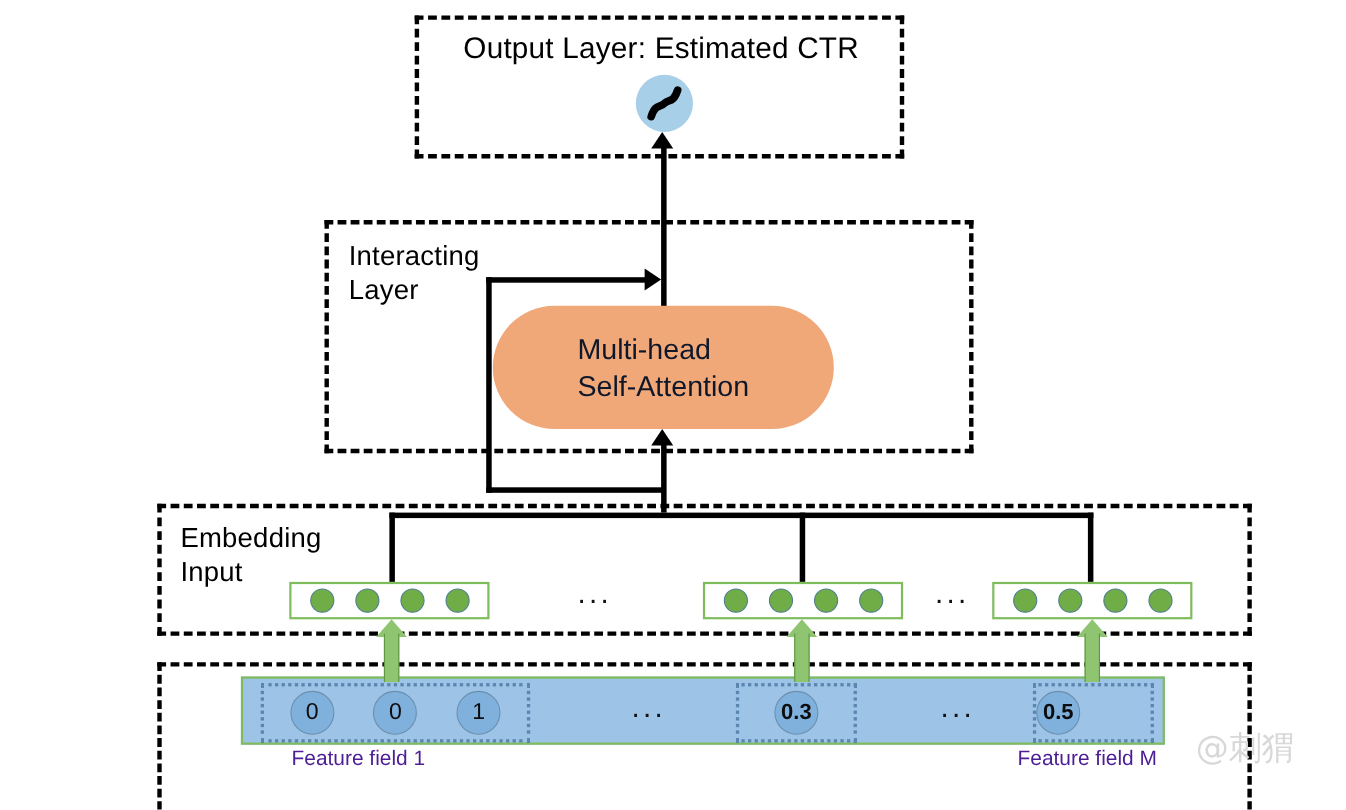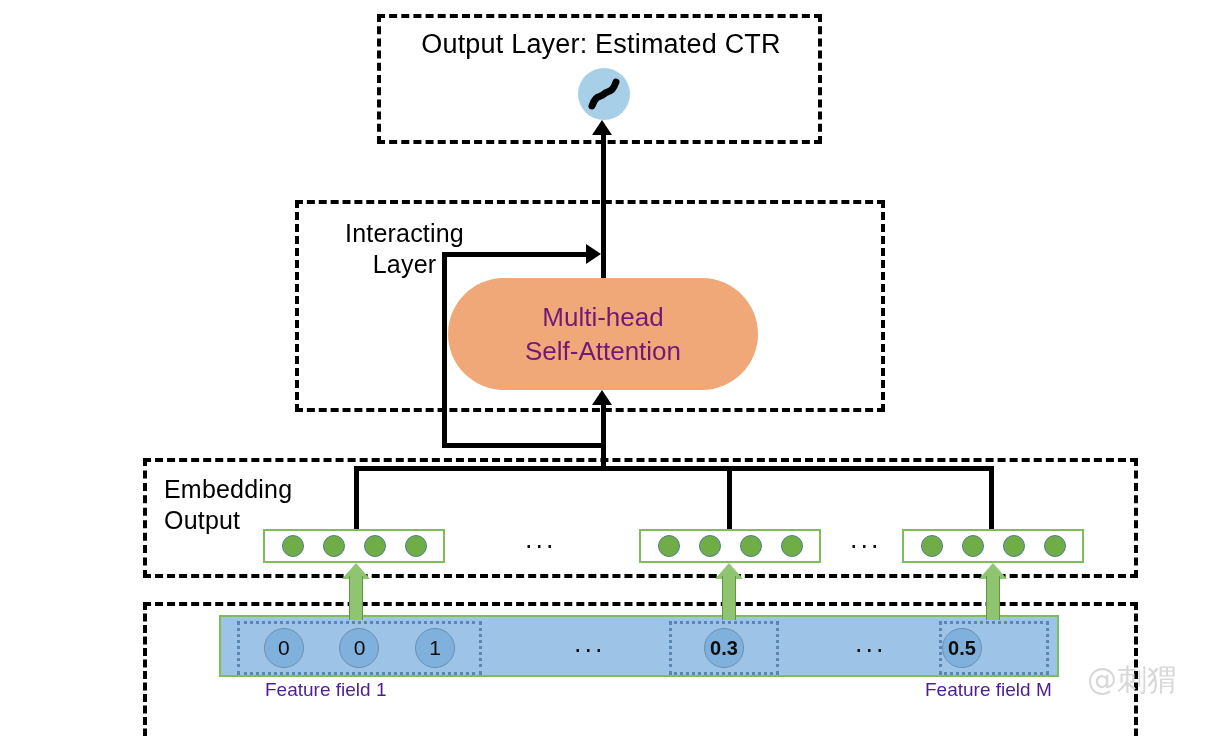--- a/index.html
+++ b/index.html
@@ -11,21 +11,21 @@
   
   .layerbox{position:absolute;border:4px dashed #000;box-sizing:border-box;background:transparent;}
   #output-box      {left:365px; top:14px;  width:445px; height:130px;}
   #interacting-box {left:283px; top:200px; width:590px; height:212px;}
   #embedding-box   {left:131px; top:458px; width:995px; height:120px;}
   #input-box       {left:131px; top:602px; width:995px; height:146px;}
 
   .layer-title{position:absolute;font-size:25px;line-height:1.22;letter-spacing:.2px;
                color:#000;white-space:pre-line;z-index:9;}
   #output-title{left:394px;  top:28px;  width:390px; text-align:center;font-size:27px;}
-  #interacting-title{left:305px; top:218px; width:175px; text-align:center;}
+  #interacting-title{left:305px; top:218px; width:175px; text-align:left;}
   #embedding-title{left:152px; top:474px; width:190px; text-align:left;}
   #input-title{left:408px; top:690px; width:430px; text-align:left;font-size:27px;}
   #input-title b{font-weight:bold;}
 
   
   .wire{position:absolute;background:#000;z-index:4;}
   .wire.v{width:5px;}
   .wire.h{height:5px;}
 
   .arrowhead{position:absolute;width:0;height:0;z-index:5;}
@@ -36,21 +36,21 @@
 
   
   #sigmoid-node{position:absolute;left:566px;top:68px;width:52px;height:52px;border-radius:50%;
                 background:#a8cfe8;z-index:7;}
   #sigmoid-node svg{display:block;}
 
   
   #attention-block{position:absolute;left:436px;top:278px;width:310px;height:112px;
                    border-radius:56px;background:#f0a878;z-index:6;
                    display:flex;align-items:center;justify-content:center;}
-  #attention-label{font-size:26px;line-height:1.32;text-align:center;color:#701a75;white-space:pre-line;}
+  #attention-label{font-size:26px;line-height:1.32;color:#0f172a;white-space:pre-line;}
 
   
   .embed-vec{position:absolute;height:34px;border:2px solid #7fbc5c;background:#fff;
              box-sizing:border-box;display:flex;align-items:center;
              justify-content:space-around;padding:0 7px;z-index:6;}
   .embed-cell{width:22px;height:22px;border-radius:50%;background:#70ad47;
               border:1.5px solid #4f7f8c;box-sizing:border-box;}
   #embed-1{left:251px;top:529px;width:182px;}
   #embed-2{left:627px;top:529px;width:182px;}
   #embed-3{left:890px;top:529px;width:182px;}
@@ -125,21 +125,21 @@
   <div class="wire v" style="left:430px;top:252px;height:196px;"></div>
   <div class="wire h" style="left:430px;top:443px;width:162px;"></div>
   <div class="wire h" style="left:430px;top:252px;width:148px;"></div>
   <div class="arrowhead right" style="left:574px;top:244px;"></div>
 
   <div class="wire v" style="left:589px;top:404px;height:62px;"></div>
   <div class="arrowhead up" style="left:580px;top:390px;"></div>
 
   <div class="layerbox" id="embedding-box"></div>
   <div class="layer-title" id="embedding-title">Embedding
-Output</div>
+Input</div>
 
   <div class="wire h" style="left:342px;top:466px;width:640px;"></div>
   <div class="wire v" style="left:342px;top:466px;height:66px;"></div>
   <div class="wire v" style="left:715px;top:466px;height:66px;"></div>
   <div class="wire v" style="left:977px;top:466px;height:66px;"></div>
 
   <div class="embed-vec" id="embed-1">
     <span class="embed-cell"></span>
     <span class="embed-cell"></span>
     <span class="embed-cell"></span>

